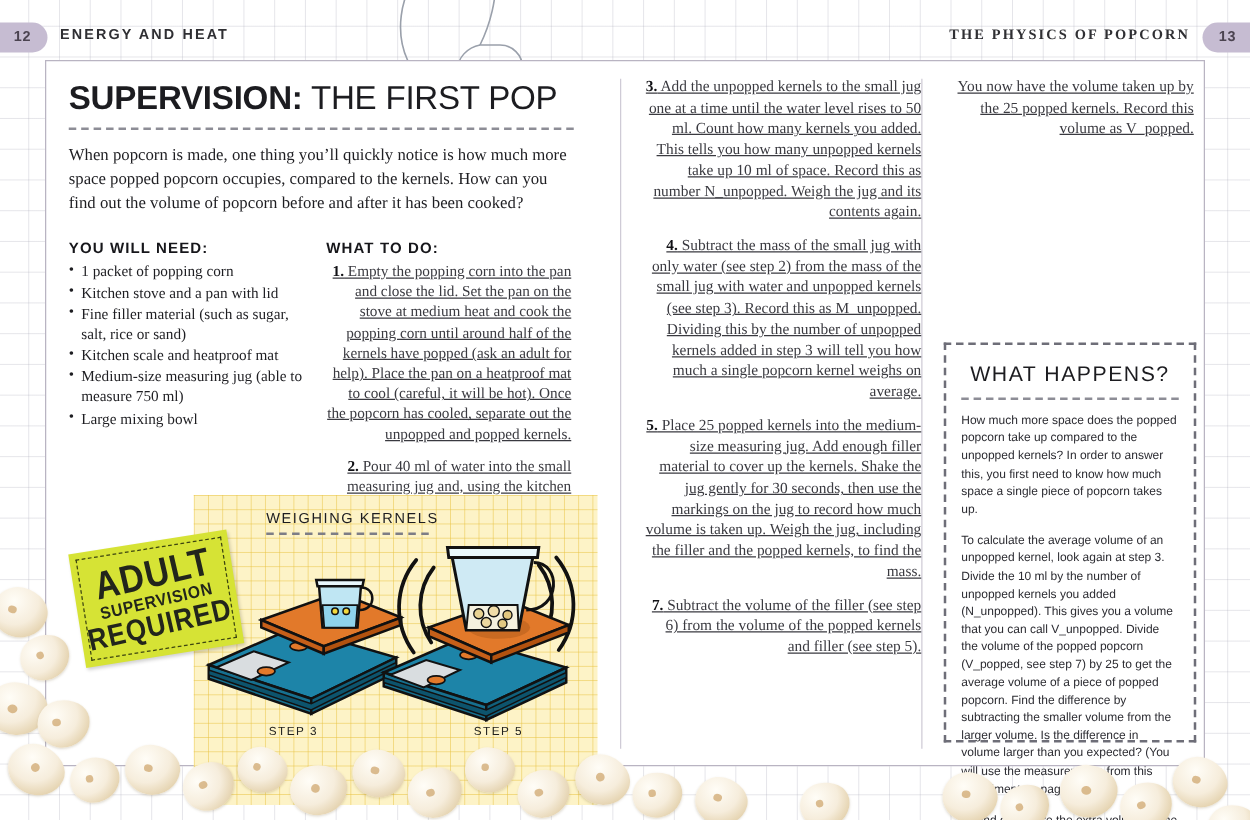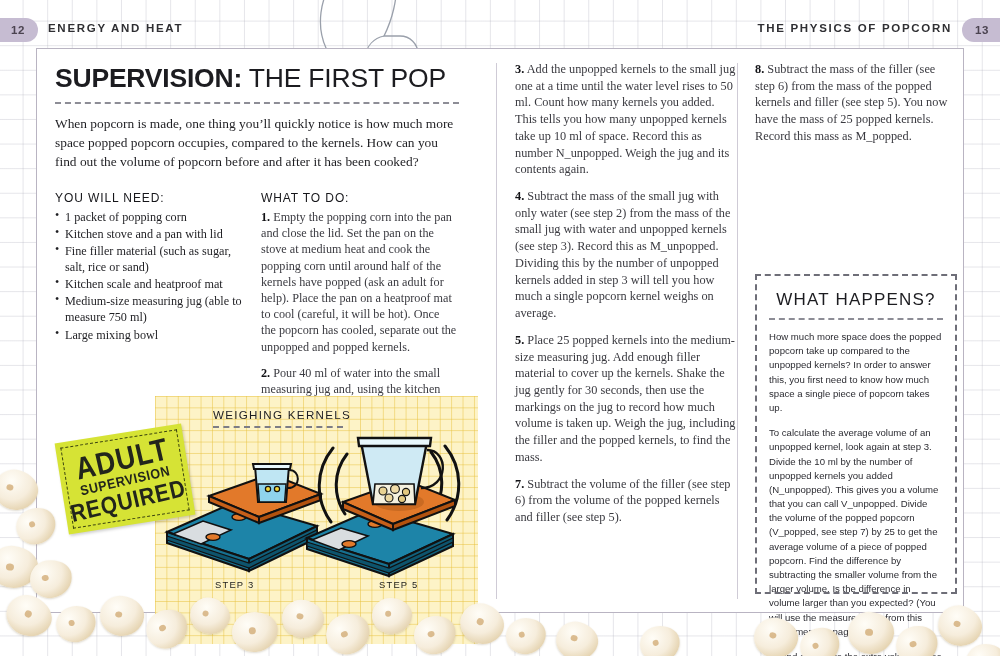--- a/index.html
+++ b/index.html
@@ -34,21 +34,21 @@
   .folio.left  { left: -12px; width: 50px; border-radius: 0 12px 12px 0; padding-left: 10px; }
   .folio.right { right: -12px; width: 50px; border-radius: 12px 0 0 12px; padding-right: 10px; }
 
   .runhead {
     position: absolute; top: 22px;
     font-size: 11.5px; letter-spacing: 1.7px;
     color: #2f2f33; font-weight: 600;
     white-space: nowrap;
   }
   .runhead.left  { left: 48px; }
-  .runhead.right { right: 48px; }
+  .runhead.right { right: 48px; font-family: Liberation Serif, serif; }
   .runhead b { font-weight: 800; }
 
   
   #mitt { position: absolute; top: -8px; left: 300px; width: 150px; height: 110px; }
 
   
   #card {
     position: absolute;
     left: 36px; top: 48px;
     width: 928px; height: 565px;
@@ -87,21 +87,21 @@
     font-size: 13.4px; line-height: 1.42;
     color: #1e1e22;
   }
 
   
   .subcols { display: flex; gap: 18px; margin-top: 20px; }
   .need { width: 188px; }
   .todo { width: 196px; }
 
   .subhead {
-    font-size: 12px; font-weight: 400;
+    font-size: 12px; font-weight: 700;
     letter-spacing: .9px; color: #16161a;
     margin-bottom: 4px;
   }
 
   ul.needlist { list-style: none; }
   ul.needlist li {
     font-family: "Liberation Serif", serif;
     font-size: 12.2px; line-height: 1.32;
     color: #1e1e22;
     padding-left: 10px; position: relative;
@@ -110,21 +110,22 @@
   ul.needlist li::before {
     content: "•"; position: absolute; left: 0; top: -1px;
     font-size: 12px; color: #1e1e22;
   }
 
   .step {
     font-family: "Liberation Serif", serif;
     font-size: 12.2px; line-height: 1.33;
     color: #3a3a40;
     margin-bottom: 10px;
-    text-align: left;
+    text-align: right;
+    text-decoration: underline;
   }
   .step b { color: #111115; font-weight: 700; }
 
   .colB .step, .colC .step { font-size: 12.3px; line-height: 1.36; }
 
   
   #whathappens {
     position: absolute; left: 718px; top: 225px;
     width: 202px; height: 320px;
     border: 2px dashed #6e6e78;
@@ -271,21 +272,21 @@
     </div>
 
     <div id="colB" class="colB">
       <p class="step"><b>3.</b><span> Add the unpopped kernels to the small jug one at a time until the water level rises to 50 ml. Count how many kernels you added. This tells you how many unpopped kernels take up 10 ml of space. Record this as number N_unpopped. Weigh the jug and its contents again.</span></p>
       <p class="step"><b>4.</b><span> Subtract the mass of the small jug with only water (see step 2) from the mass of the small jug with water and unpopped kernels (see step 3). Record this as M_unpopped. Dividing this by the number of unpopped kernels added in step 3 will tell you how much a single popcorn kernel weighs on average.</span></p>
       <p class="step"><b>5.</b><span> Place 25 popped kernels into the medium-size measuring jug. Add enough filler material to cover up the kernels. Shake the jug gently for 30 seconds, then use the markings on the jug to record how much volume is taken up. Weigh the jug, including the filler and the popped kernels, to find the mass.</span></p>
       <p class="step"><b>7.</b><span> Subtract the volume of the filler (see step 6) from the volume of the popped kernels and filler (see step 5).</span></p>
     </div>
 
     <div id="colC" class="colC">
-      <p class="step"><b>8.</b><span> Subtract the mass of the filler (see step 6) from the mass of the popped kernels and filler (see step 5). You now have the mass of 25 popped kernels. Record this mass as M_popped.</span></p>
+      <p class="step">You now have the volume taken up by the 25 popped kernels. Record this volume as V_popped.</p>
     </div>
 
     <div id="whathappens">
       <div class="wh-title">WHAT HAPPENS?</div>
       <div class="wh-rule"></div>
       <p class="wh-p">How much more space does the popped popcorn take up compared to the unpopped kernels? In order to answer this, you first need to know how much space a single piece of popcorn takes up.</p>
       <p class="wh-p">To calculate the average volume of an unpopped kernel, look again at step 3. Divide the 10 ml by the number of unpopped kernels you added (N_unpopped). This gives you a volume that you can call V_unpopped. Divide the volume of the popped popcorn (V_popped, see step 7) by 25 to get the average volume of a piece of popped popcorn. Find the difference by subtracting the smaller volume from the larger volume. Is the difference in volume larger than you expected? (You will use the measurements from this experiment on page 20.)</p>
       <p class="wh-p">To find out where the extra volume came from, add some of the popped popcorn to water and see how much the water level increases. Does it increase by as much as you expect? If not, why do you think this is? (For an explanation, see page 148.)</p>
     </div>
 

